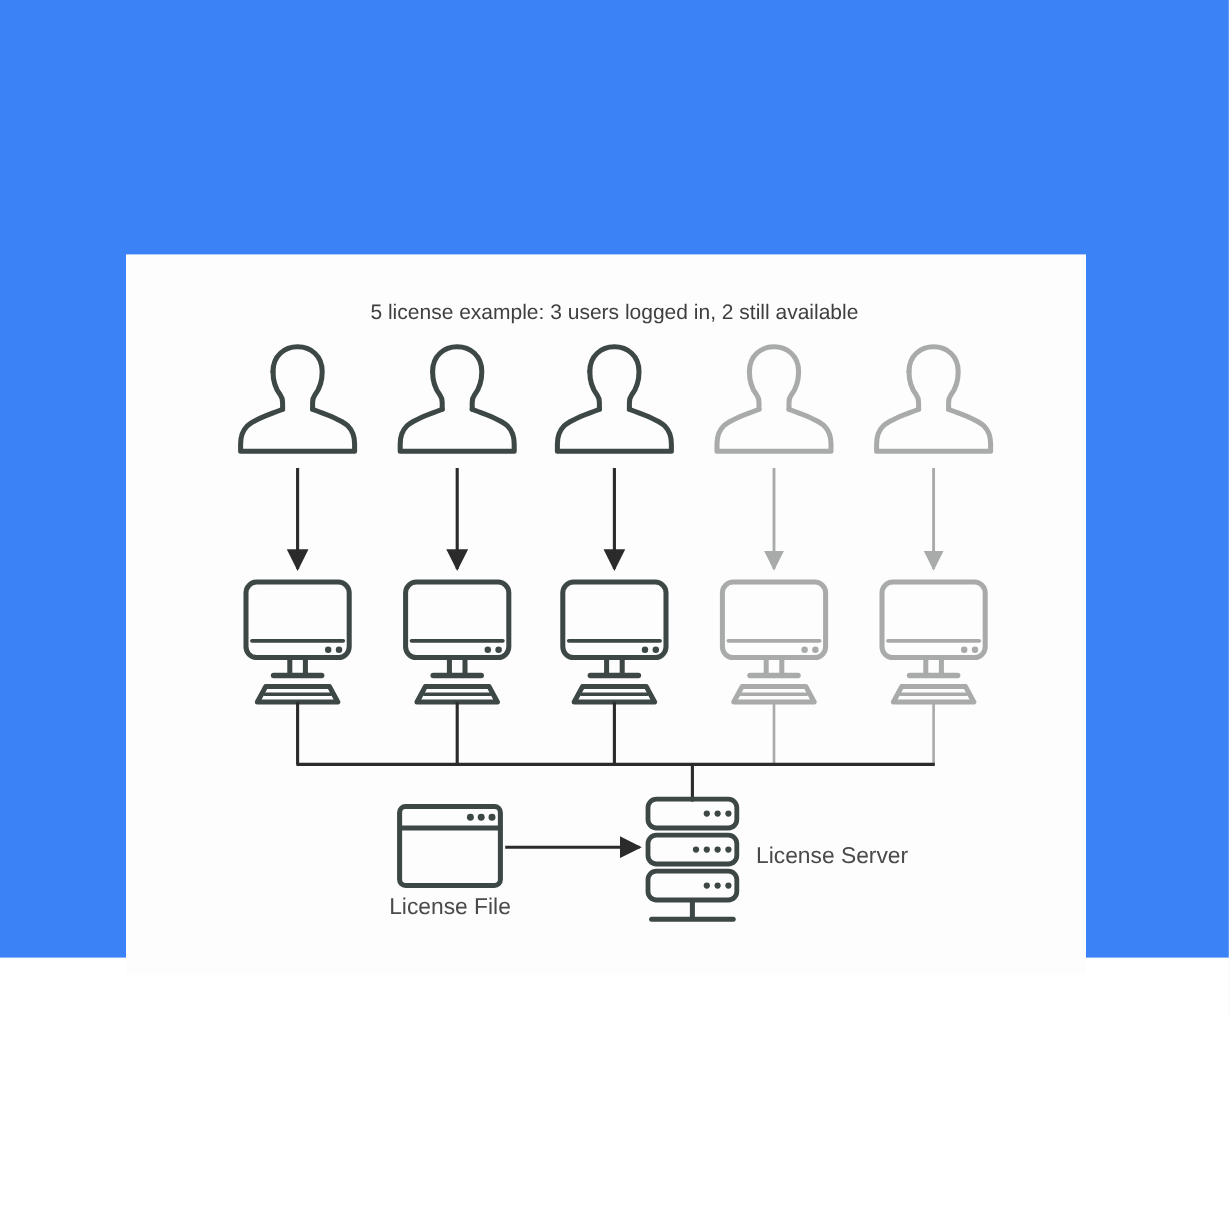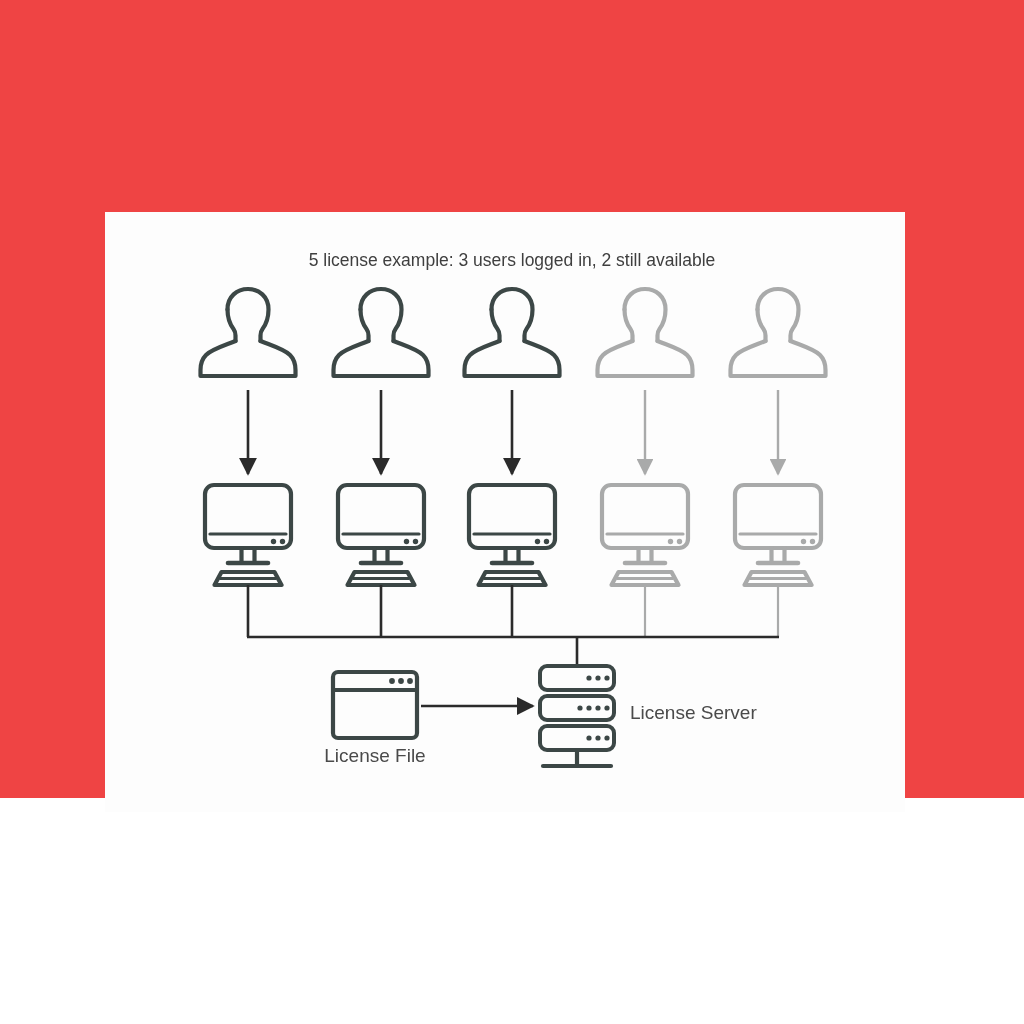--- a/index.html
+++ b/index.html
@@ -10,21 +10,21 @@
   body {
     width: 1024px;
     height: 1024px;
     overflow: hidden;
     font-family: "Liberation Sans", sans-serif;
   }
   #stage {
     position: relative;
     width: 1024px;
     height: 798px;
-    background: #ef4444;
+    background: #3b82f6;
   }
   
   #canvas-bg {
     position: absolute;
     left: 105px;
     top: 212px;
     width: 800px;
     height: 600px;
     background: #fdfdfd;
   }

